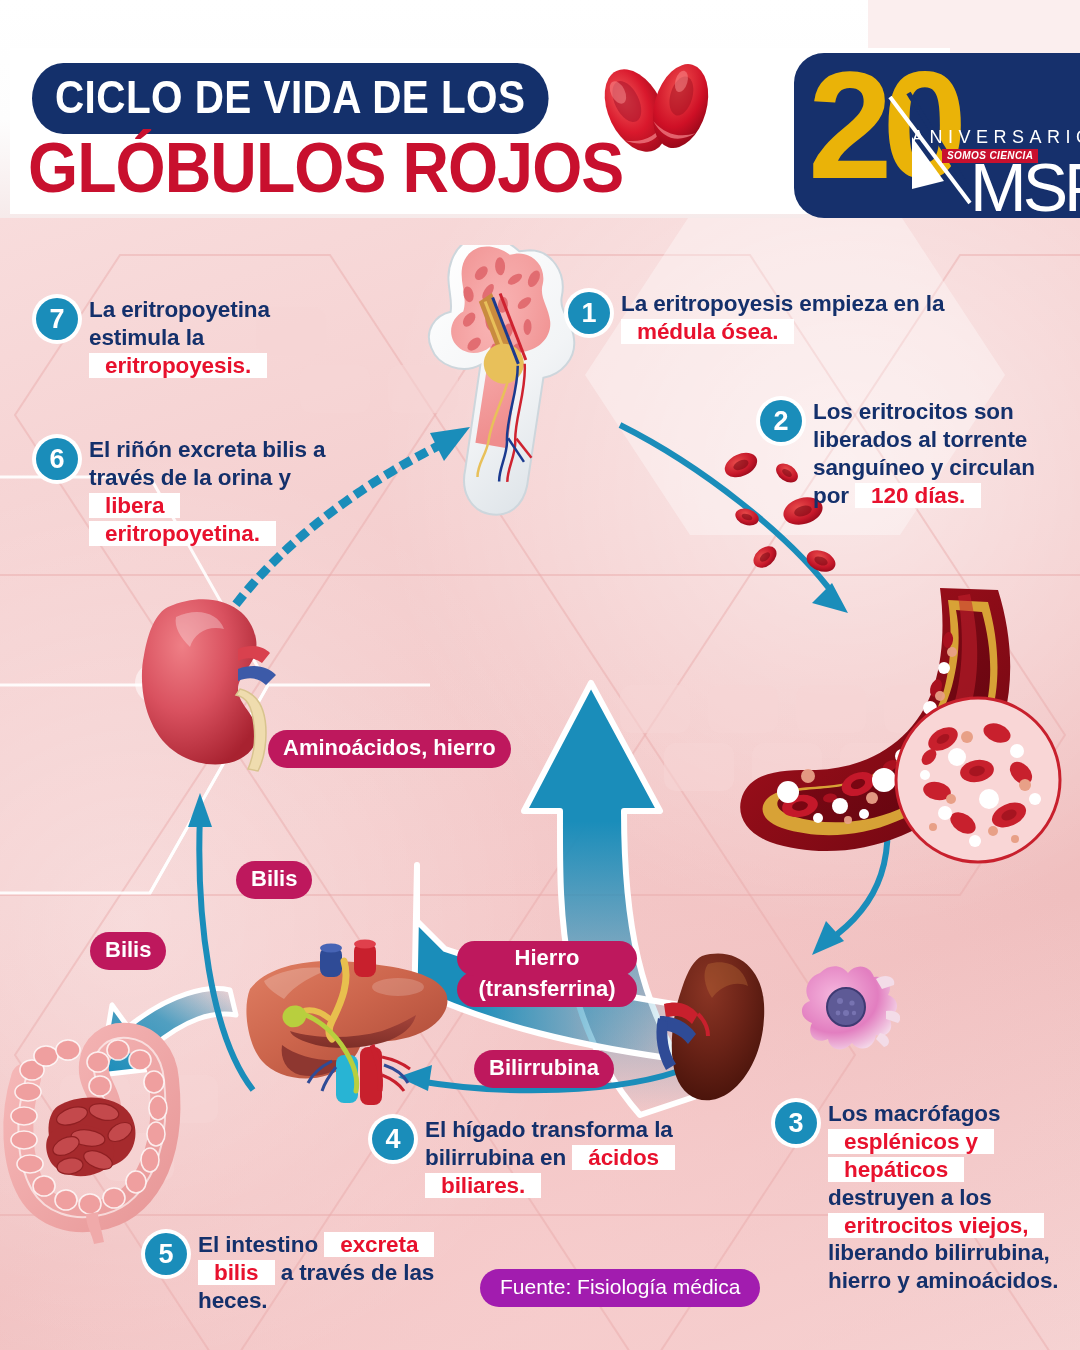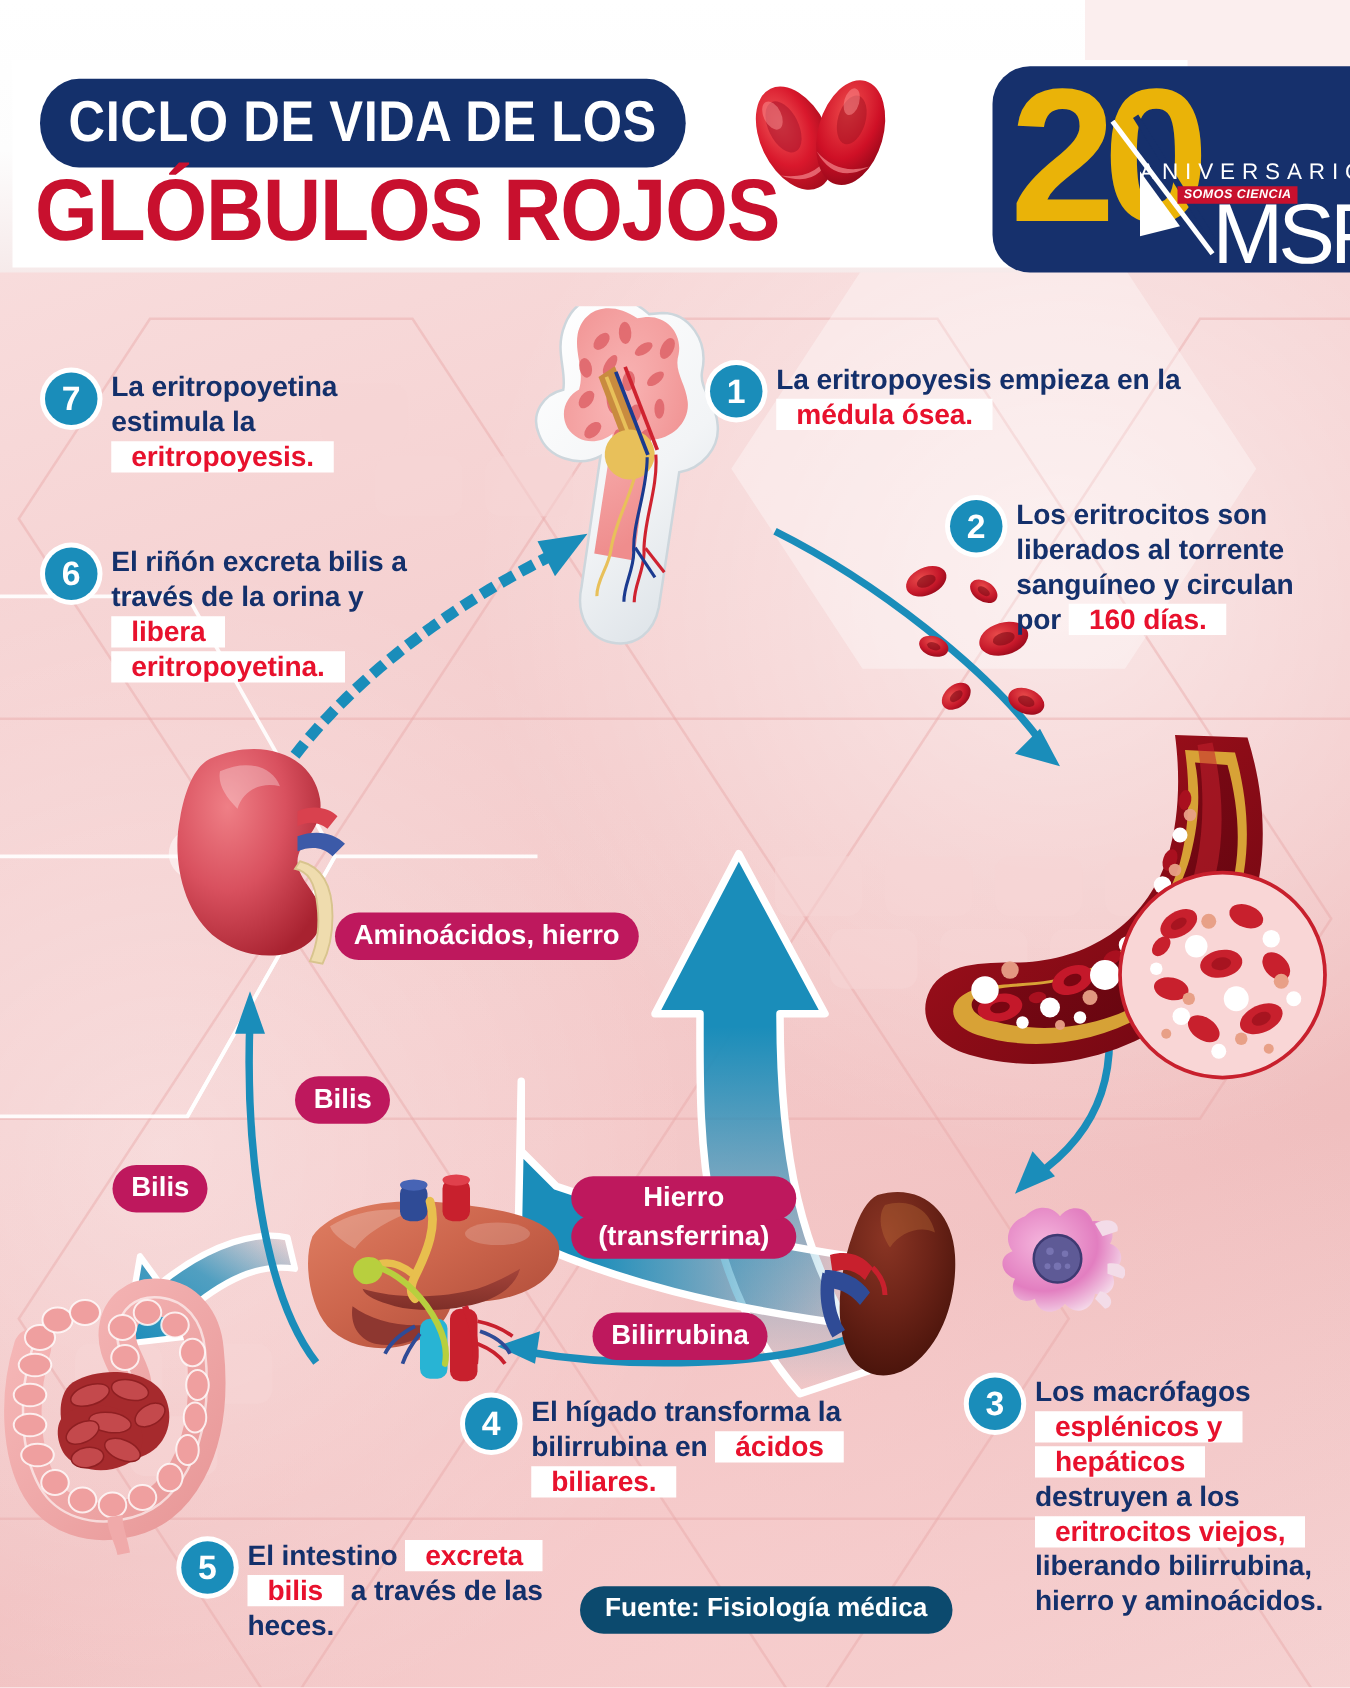--- a/index.html
+++ b/index.html
@@ -103,22 +103,22 @@
 
   
   .chip{
     position:absolute; background:#be185d; color:#fff; font-weight:bold;
     border-radius:30px; padding:5px 15px 7px 15px; font-size:22px; white-space:nowrap;
     text-align:center;
   }
   .chip.two{ padding:4px 15px 6px 15px; line-height:1.14; }
 
   .source-chip{
-    position:absolute; left:464px; top:1269px;
-    background:#0c4a6e; color:#fff; font-weight:bold; font-size:21px;
+    position:absolute; left:480px; top:1269px;
+    background:#a21caf; color:#fff; font-weight:normal; font-size:21px;
     border-radius:30px; padding:6px 20px 8px 20px; white-space:nowrap;
   }
 
   
   .art{ position:absolute; }
 </style>
 </head>
 <body>
 
 <div id="stage">
@@ -633,21 +633,21 @@
     <div class="step-text"><span>El riñón excreta bilis a través de la orina y </span><b>libera eritropoyetina.</b></div>
   </div>
 
   <div class="step" style="left:568px; top:290px; width:400px;">
     <div class="badge">1</div>
     <div class="step-text"><span>La eritropoyesis empieza en la </span><b>médula ósea.</b></div>
   </div>
 
   <div class="step" style="left:760px; top:398px; width:305px;">
     <div class="badge">2</div>
-    <div class="step-text"><span>Los eritrocitos son liberados al torrente sanguíneo y circulan por </span><b>160 días.</b></div>
+    <div class="step-text"><span>Los eritrocitos son liberados al torrente sanguíneo y circulan por </span><b>120 días.</b></div>
   </div>
 
   <div class="step" style="left:775px; top:1100px; width:300px;">
     <div class="badge">3</div>
     <div class="step-text"><span>Los macrófagos </span><b>esplénicos y hepáticos</b><span> destruyen a los </span><b>eritrocitos viejos,</b><span> liberando bilirrubina, hierro y aminoácidos.</span></div>
   </div>
 
   <div class="step" style="left:372px; top:1116px; width:320px;">
     <div class="badge">4</div>
     <div class="step-text"><span>El hígado transforma la bilirrubina en </span><b>ácidos biliares.</b></div>

